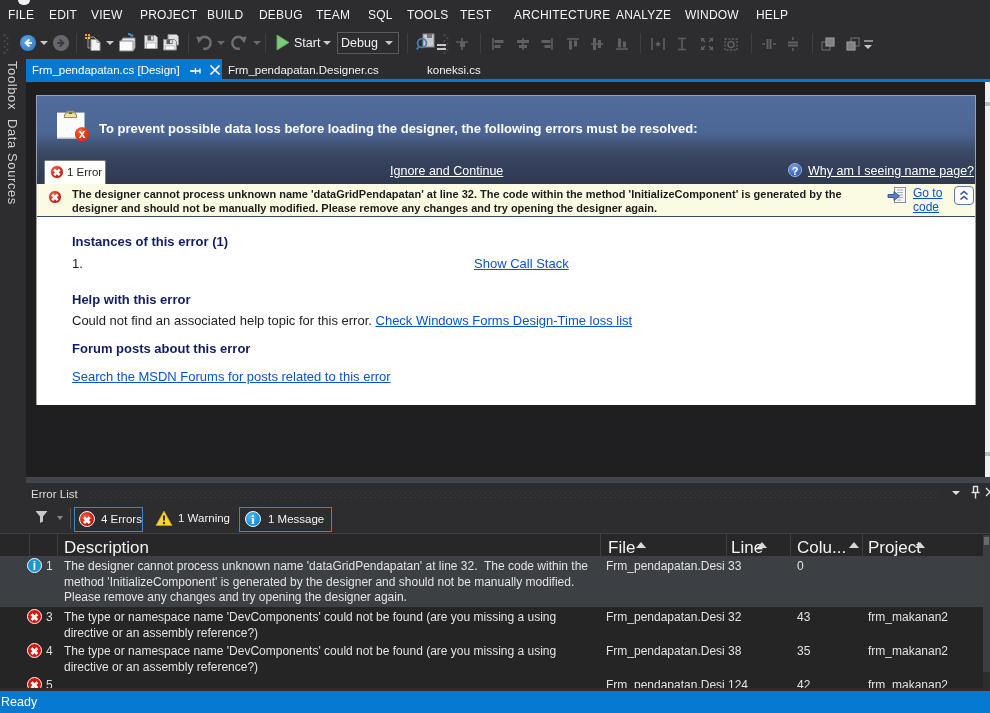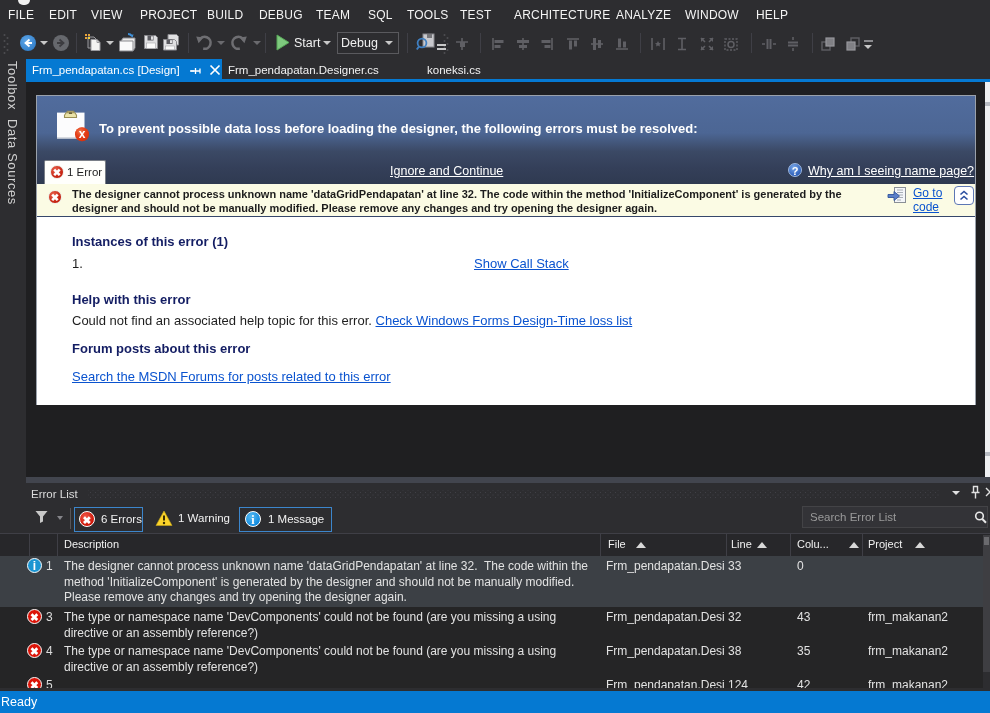--- a/index.html
+++ b/index.html
@@ -31,21 +31,21 @@
 #ehead { left:0; top:0; width:938px; height:88px; background:linear-gradient(#516c9d 0%, #4c6694 42%, #3b4965 63%, #343f59 82%, #2f3a51 100%); }
 #errtab { left:7px; top:64px; width:62px; height:24px; background:#fffffc; border:1px solid #7a7f87; border-bottom:none; border-radius:2px 2px 0 0; }
 #yellowband { left:0; top:88px; width:938px; height:33px; background:#fbfbe4; border-bottom:1px solid #36476b; }
 #econtent { left:0; top:121px; width:938px; height:188px; background:#fff; }
 .navyh { position:absolute; font-size:13px; font-weight:bold; color:#131d63; }
 .errcircle { position:absolute; border-radius:50%; background:radial-gradient(circle at 35% 30%, #e8604a, #c41f0e 70%); border:1px solid #eeeee6; color:#fff; text-align:center; font-weight:bold; }
 .blink { color:#0a53cf; text-decoration:underline; }
 .wlink { color:#fff; text-decoration:underline; font-size:12.5px; }
 
 #elist { left:0; top:483px; width:990px; height:156px; background:#2d2d30; }
-.hlab { position:absolute; top:55px; font-size:11px; color:#f1f1f1; }
+.hlab { position:absolute; top:55px; font-size:17px; color:#f1f1f1; }
 .sortup { position:absolute; top:59px; width:0; height:0; border-left:5.5px solid transparent; border-right:5.5px solid transparent; border-bottom:6px solid #d8d8d8; }
 .vline { position:absolute; top:51px; width:1px; height:22px; background:#3f3f46; }
 .row { font-size:12px; color:#e2e2e2; }
 .cnum { position:absolute; top:3px; font-size:12px; color:#dcdcdc; }
 .cdesc { position:absolute; left:64px; top:3px; width:532px; line-height:15.5px; font-size:12px; }
 .cfile { position:absolute; left:606px; top:3px; width:117.5px; overflow:hidden; white-space:nowrap; font-size:12px; }
 .cell { position:absolute; top:3px; font-size:12px; }
 .rerr { position:absolute; left:27px; top:2px; width:15px; height:15px; border-radius:50%; background:#dc1408; border:1.8px solid #fafafa; color:#fff; text-align:center; font-weight:bold; font-size:10.5px; line-height:14.5px; }
 
 #status { left:0; top:691px; width:990px; height:22px; background:#0579d2; color:#fff; font-size:12.5px; }
@@ -335,40 +335,33 @@
         <path d="M1 1 L9 9 M9 1 L1 9" stroke="#e0e0e0" stroke-width="1.4"></path>
       </svg>
 
     <svg class="abs" style="left:34px;top:26px" width="15" height="15" viewBox="0 0 15 15">
         <path d="M1.5 2 h12 l-4.5 5.5 v5 l-3 1.5 v-6.5 z" fill="#c8c8c8"></path>
       </svg>
     <div class="caret" style="left:57px;top:33px;border-left-width:3.5px;border-right-width:3.5px;border-top-width:4px;border-top-color:#85858a"></div>
     <div class="abs" style="left:70px;top:25px;width:1px;height:21px;background:#55555a"></div>
     <div class="abs" style="left:74px;top:24px;width:69px;height:25px;border:1px solid #3c86cc">
       <div class="errcircle" style="left:4px;top:3px;width:16px;height:16px;font-size:10.5px;line-height:16px;background:radial-gradient(circle at 38% 32%, #f05545, #cc1507 72%);border:1px solid #fff">✖</div>
-      <span style="position:absolute;left:26px;top:5px;font-size:11.5px;color:#f1f1f1;white-space:nowrap">6 Errors</span>
+      <span style="position:absolute;left:26px;top:5px;font-size:11.5px;color:#f1f1f1;white-space:nowrap">4 Errors</span>
     </div>
     <div class="abs" style="left:151px;top:24px;width:81px;height:25px">
       <svg style="position:absolute;left:4px;top:3px" width="18" height="17" viewBox="0 0 18 17">
           <path d="M9 1 L17 15.5 H1 z" fill="#fcd42a" stroke="#c8a81a" stroke-width="0.6"></path>
           <path d="M9 5.5 v5" stroke="#3a2e00" stroke-width="2"></path>
           <circle cx="9" cy="13" r="1.2" fill="#3a2e00"></circle>
         </svg>
       <span style="position:absolute;left:27px;top:5px;font-size:11.5px;color:#f1f1f1;white-space:nowrap">1 Warning</span>
     </div>
     <div class="abs" style="left:239px;top:24px;width:93px;height:25px;border:1px solid #3c86cc">
       <div class="abs" style="left:5px;top:3px;width:16px;height:16px;border-radius:50%;background:radial-gradient(circle at 38% 32%,#55b9f0,#118adf 72%);border:1px solid #fff;color:#fff;font-size:12px;font-weight:bold;text-align:center;line-height:16px;font-family:'Liberation Serif',serif">i</div>
       <span style="position:absolute;left:28px;top:5px;font-size:11.5px;color:#f1f1f1;white-space:nowrap">1 Message</span>
-    </div>
-    <div class="abs" style="left:802px;top:23px;width:186px;height:22px;background:#333337;border:1px solid #434346">
-      <span style="position:absolute;left:7px;top:4px;font-size:11.5px;color:#9a9a9a">Search Error List</span>
-      <svg style="position:absolute;left:170px;top:3px" width="15" height="15" viewBox="0 0 15 15">
-          <circle cx="6.5" cy="6" r="3.8" fill="none" stroke="#e8e8e8" stroke-width="1.6"></circle>
-          <path d="M9.3 9 L13 12.8" stroke="#e8e8e8" stroke-width="2"></path>
-        </svg>
     </div>
 
     <div class="abs" style="left:0;top:50px;width:990px;height:23px;background:#27272a;border-top:1px solid #3f3f46"></div>
     <span class="hlab" style="left:64px">Description</span>
     <span class="hlab" style="left:608px">File</span>
     <span class="hlab" style="left:731px">Line</span>
     <span class="hlab" style="left:797px">Colu...</span>
     <span class="hlab" style="left:868px">Project</span>
     <div class="sortup" style="left:636px"></div>
     <div class="sortup" style="left:757px"></div>

